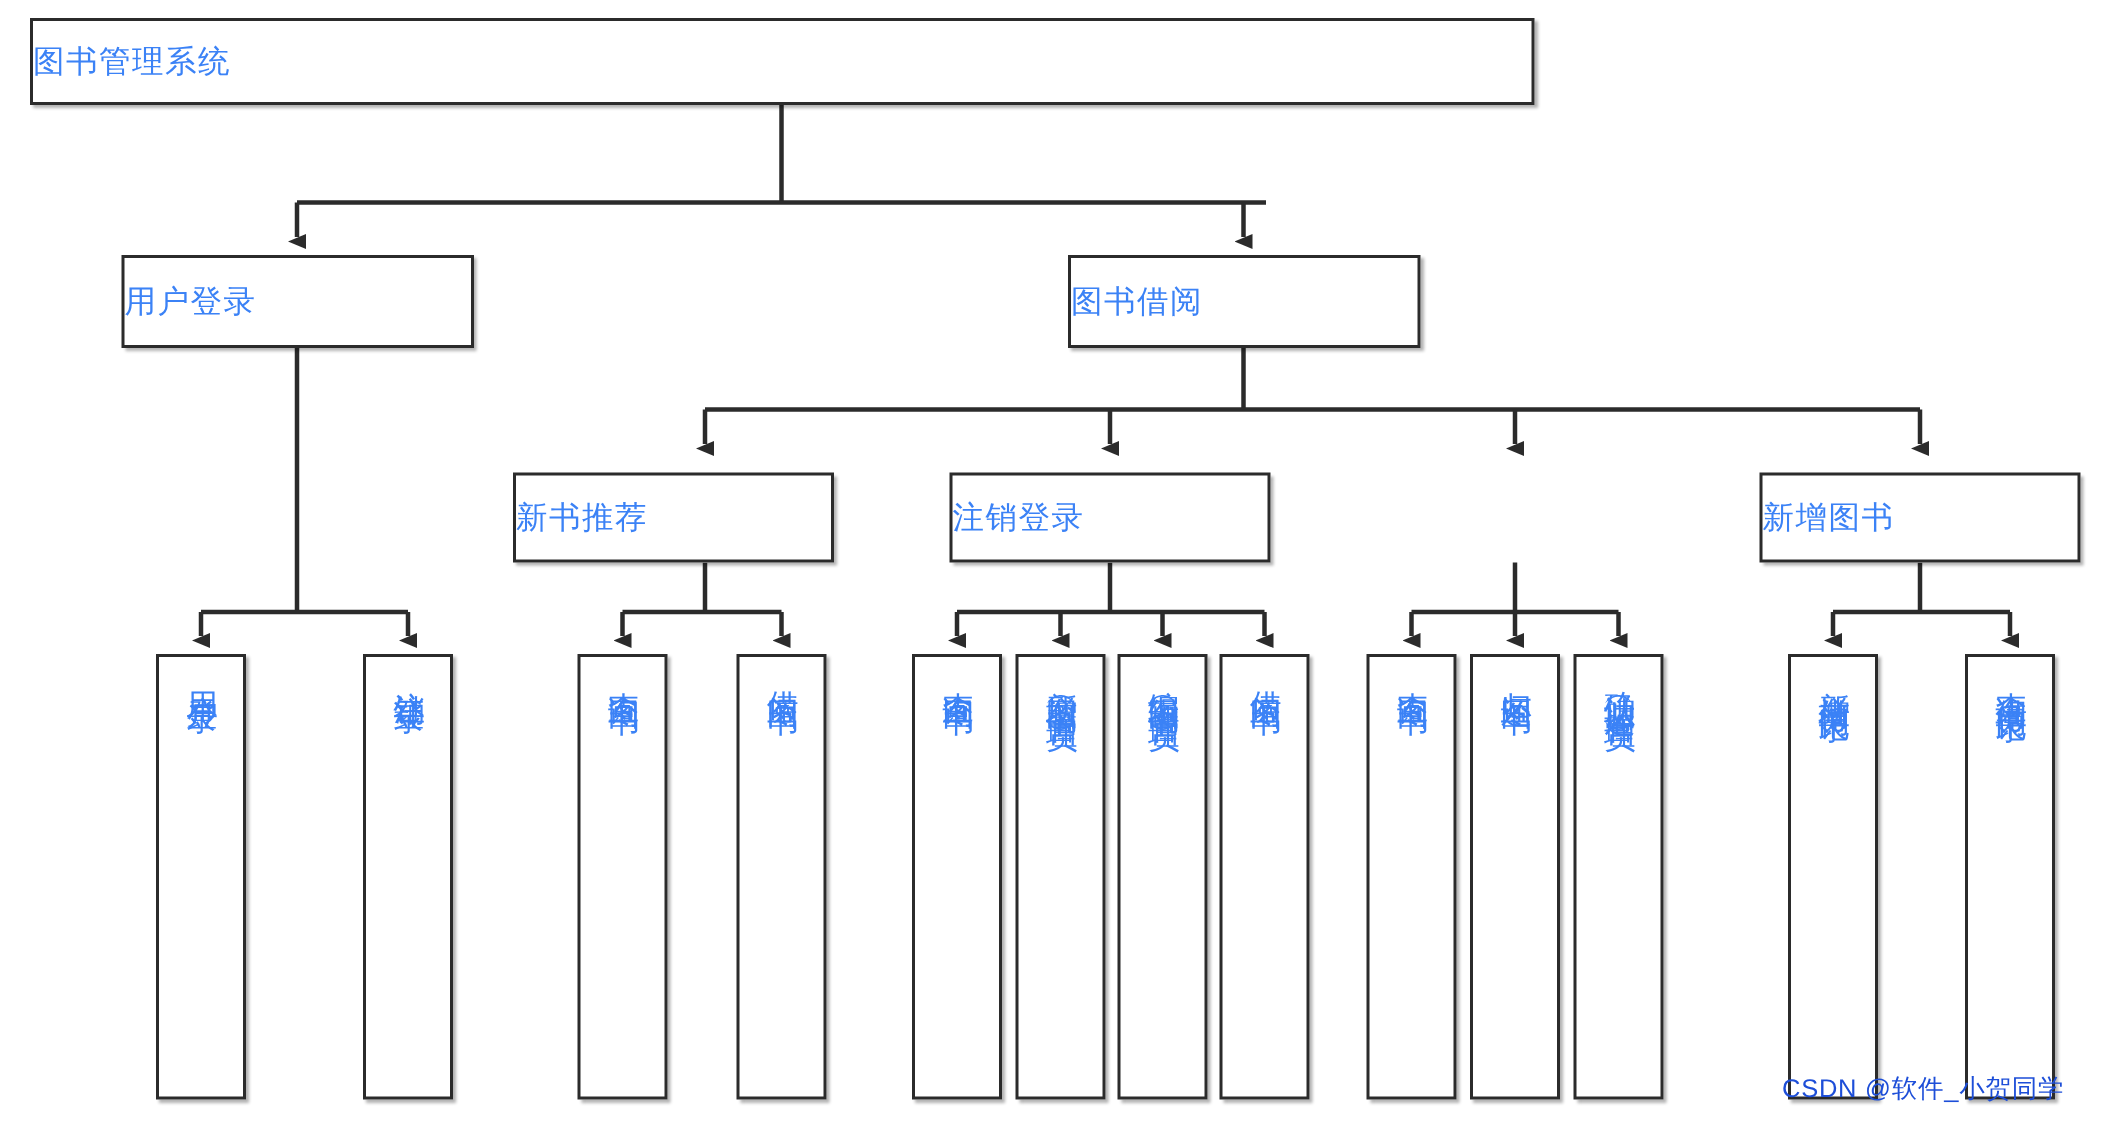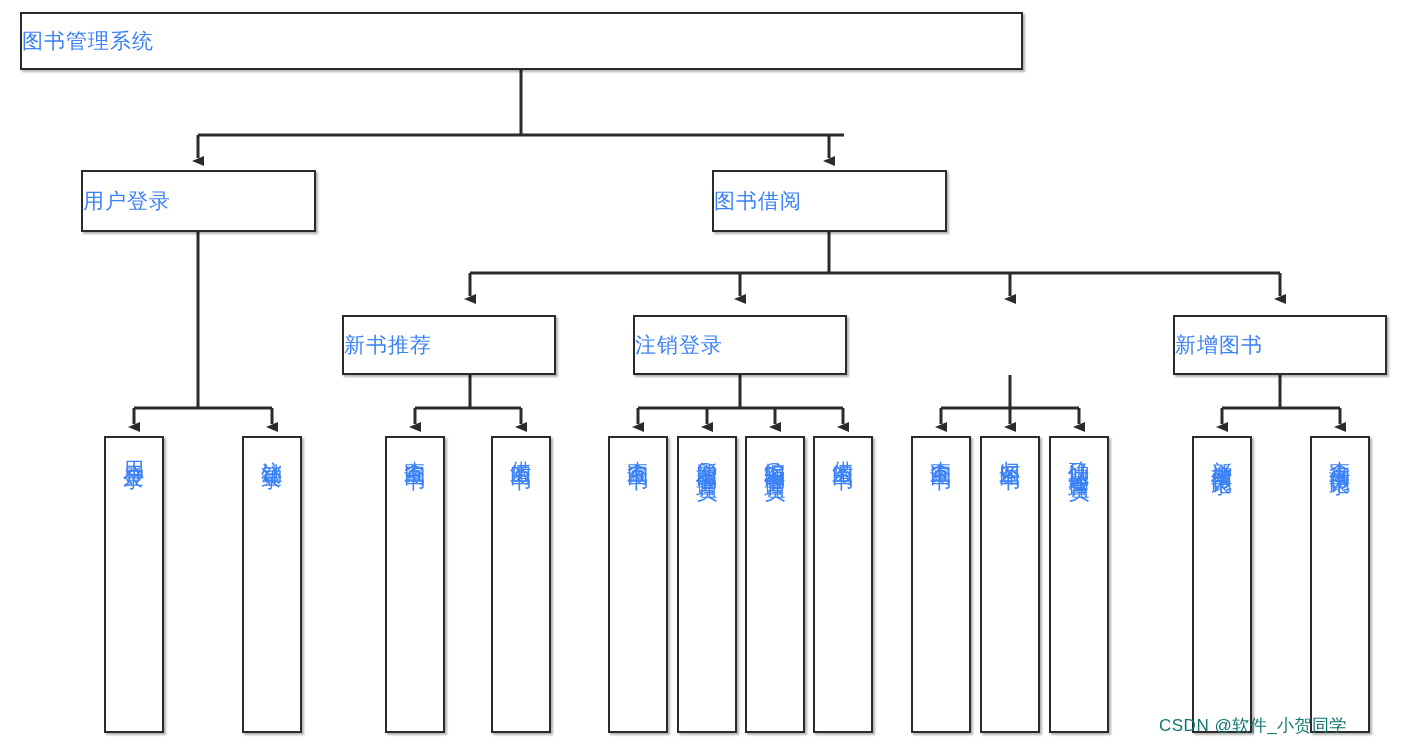--- a/index.html
+++ b/index.html
@@ -43,23 +43,23 @@
   }
   .node.vert .vtext{
     writing-mode:vertical-rl;
     text-orientation:upright;
     display:block;
     white-space:normal;
     max-height:100%;
   }
   #watermark{
     position:absolute;
-    left:1159px;top:714px;
+    left:1188px;top:714px;
     font-size:17px;
-    color:#0f766e;
+    color:#1d4ed8;
     letter-spacing:0.5px;
     white-space:nowrap;
     font-family:"Liberation Sans","DejaVu Sans",sans-serif;
   }
 </style>
 </head>
 <body>
 
 <div id="diagram">
 

